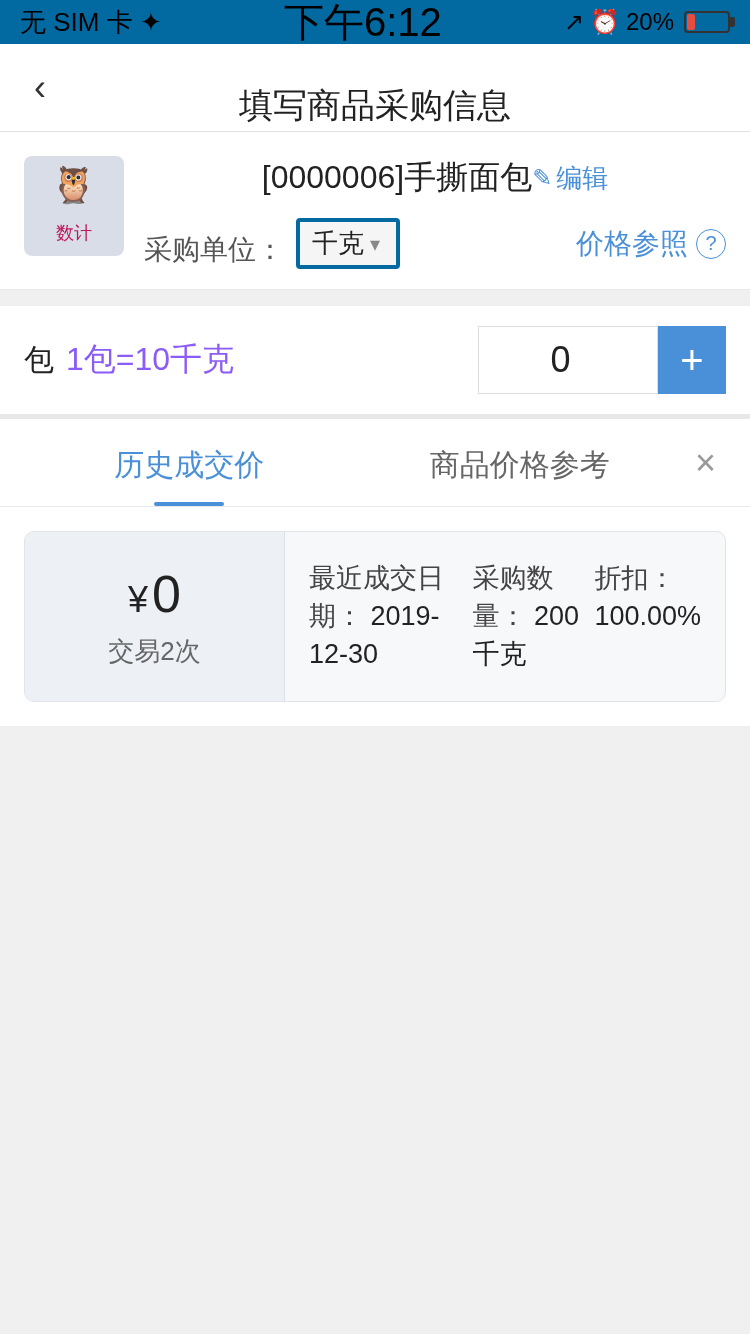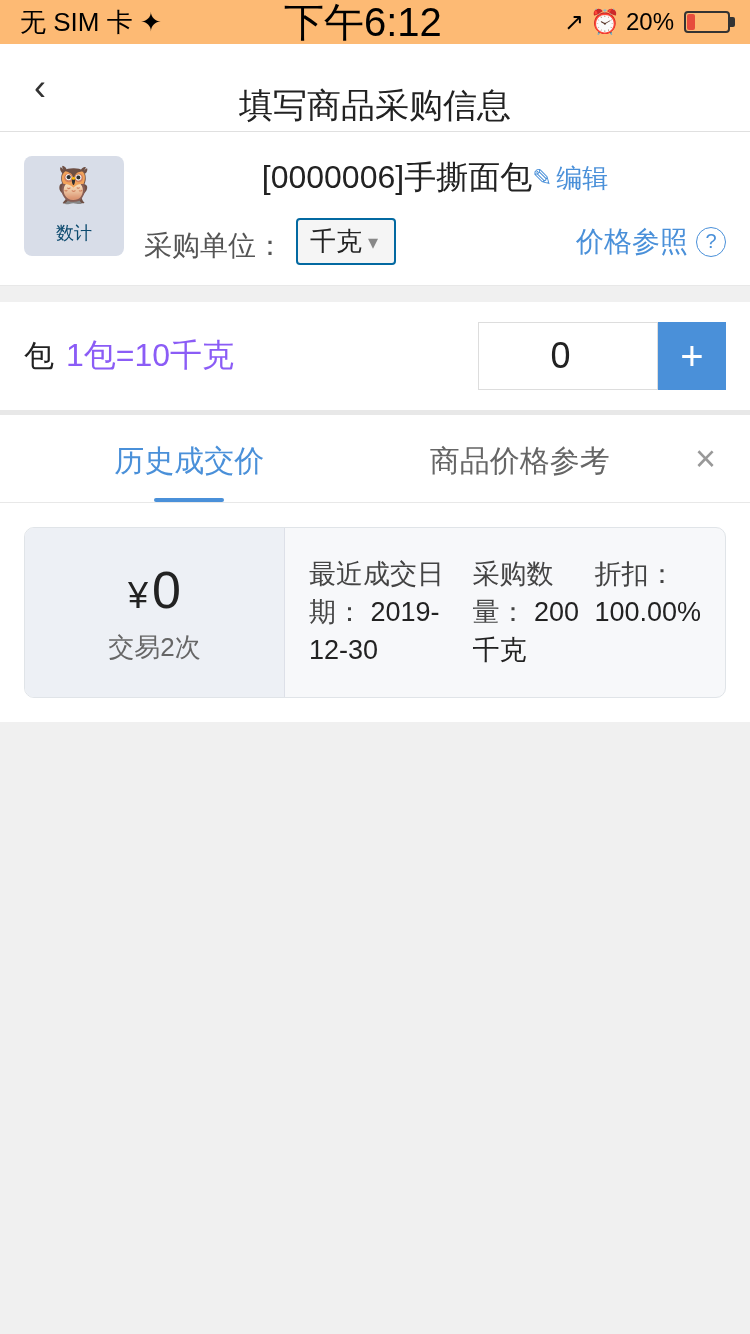--- a/index.html
+++ b/index.html
@@ -10,21 +10,21 @@
       font-family: -apple-system, "PingFang SC", "Helvetica Neue", sans-serif;
       background: #f0f0f0;
       position: relative;
       overflow-x: hidden;
     }
 
     
     .status-bar {
       width: 100%;
       height: 44px;
-      background: #fdba74;
+      background: #0369a1;
       display: flex;
       align-items: center;
       justify-content: space-between;
       padding: 0 20px;
       font-size: 28px;
       color: #000;
     }
     .status-left { font-size: 26px; }
     .status-center { font-size: 40px; font-weight: 500; text-align: center; }
     .status-right {
@@ -120,21 +120,21 @@
       align-items: center;
       justify-content: center;
     }
     .owl-icon {
       font-size: 36px;
       color: #7a8a9a;
       line-height: 1;
     }
     .owl-text {
       font-size: 18px;
-      color: #0c4a6e;
+      color: #be185d;
       margin-top: 18px;
     }
     .product-info {
       flex: 1;
     }
     .product-top-row {
       display: flex;
       justify-content: center;
       align-items: center;
       margin-bottom: 18px;
@@ -161,21 +161,21 @@
       align-items: center;
     }
     .unit-left {
       display: flex;
       align-items: flex-end;
       gap: 12px;
       font-size: 28px;
       color: #555;
     }
     .unit-select {
-      border: 2px solid #0369a1;
+      border: 4px solid #0369a1;
       border-radius: 4px;
       padding: 4px 16px 4px 12px;
       font-size: 26px;
       color: #222;
       background: #f5f5f5;
       display: flex;
       align-items: center;
       gap: 6px;
     }
     .unit-select .chevron {

